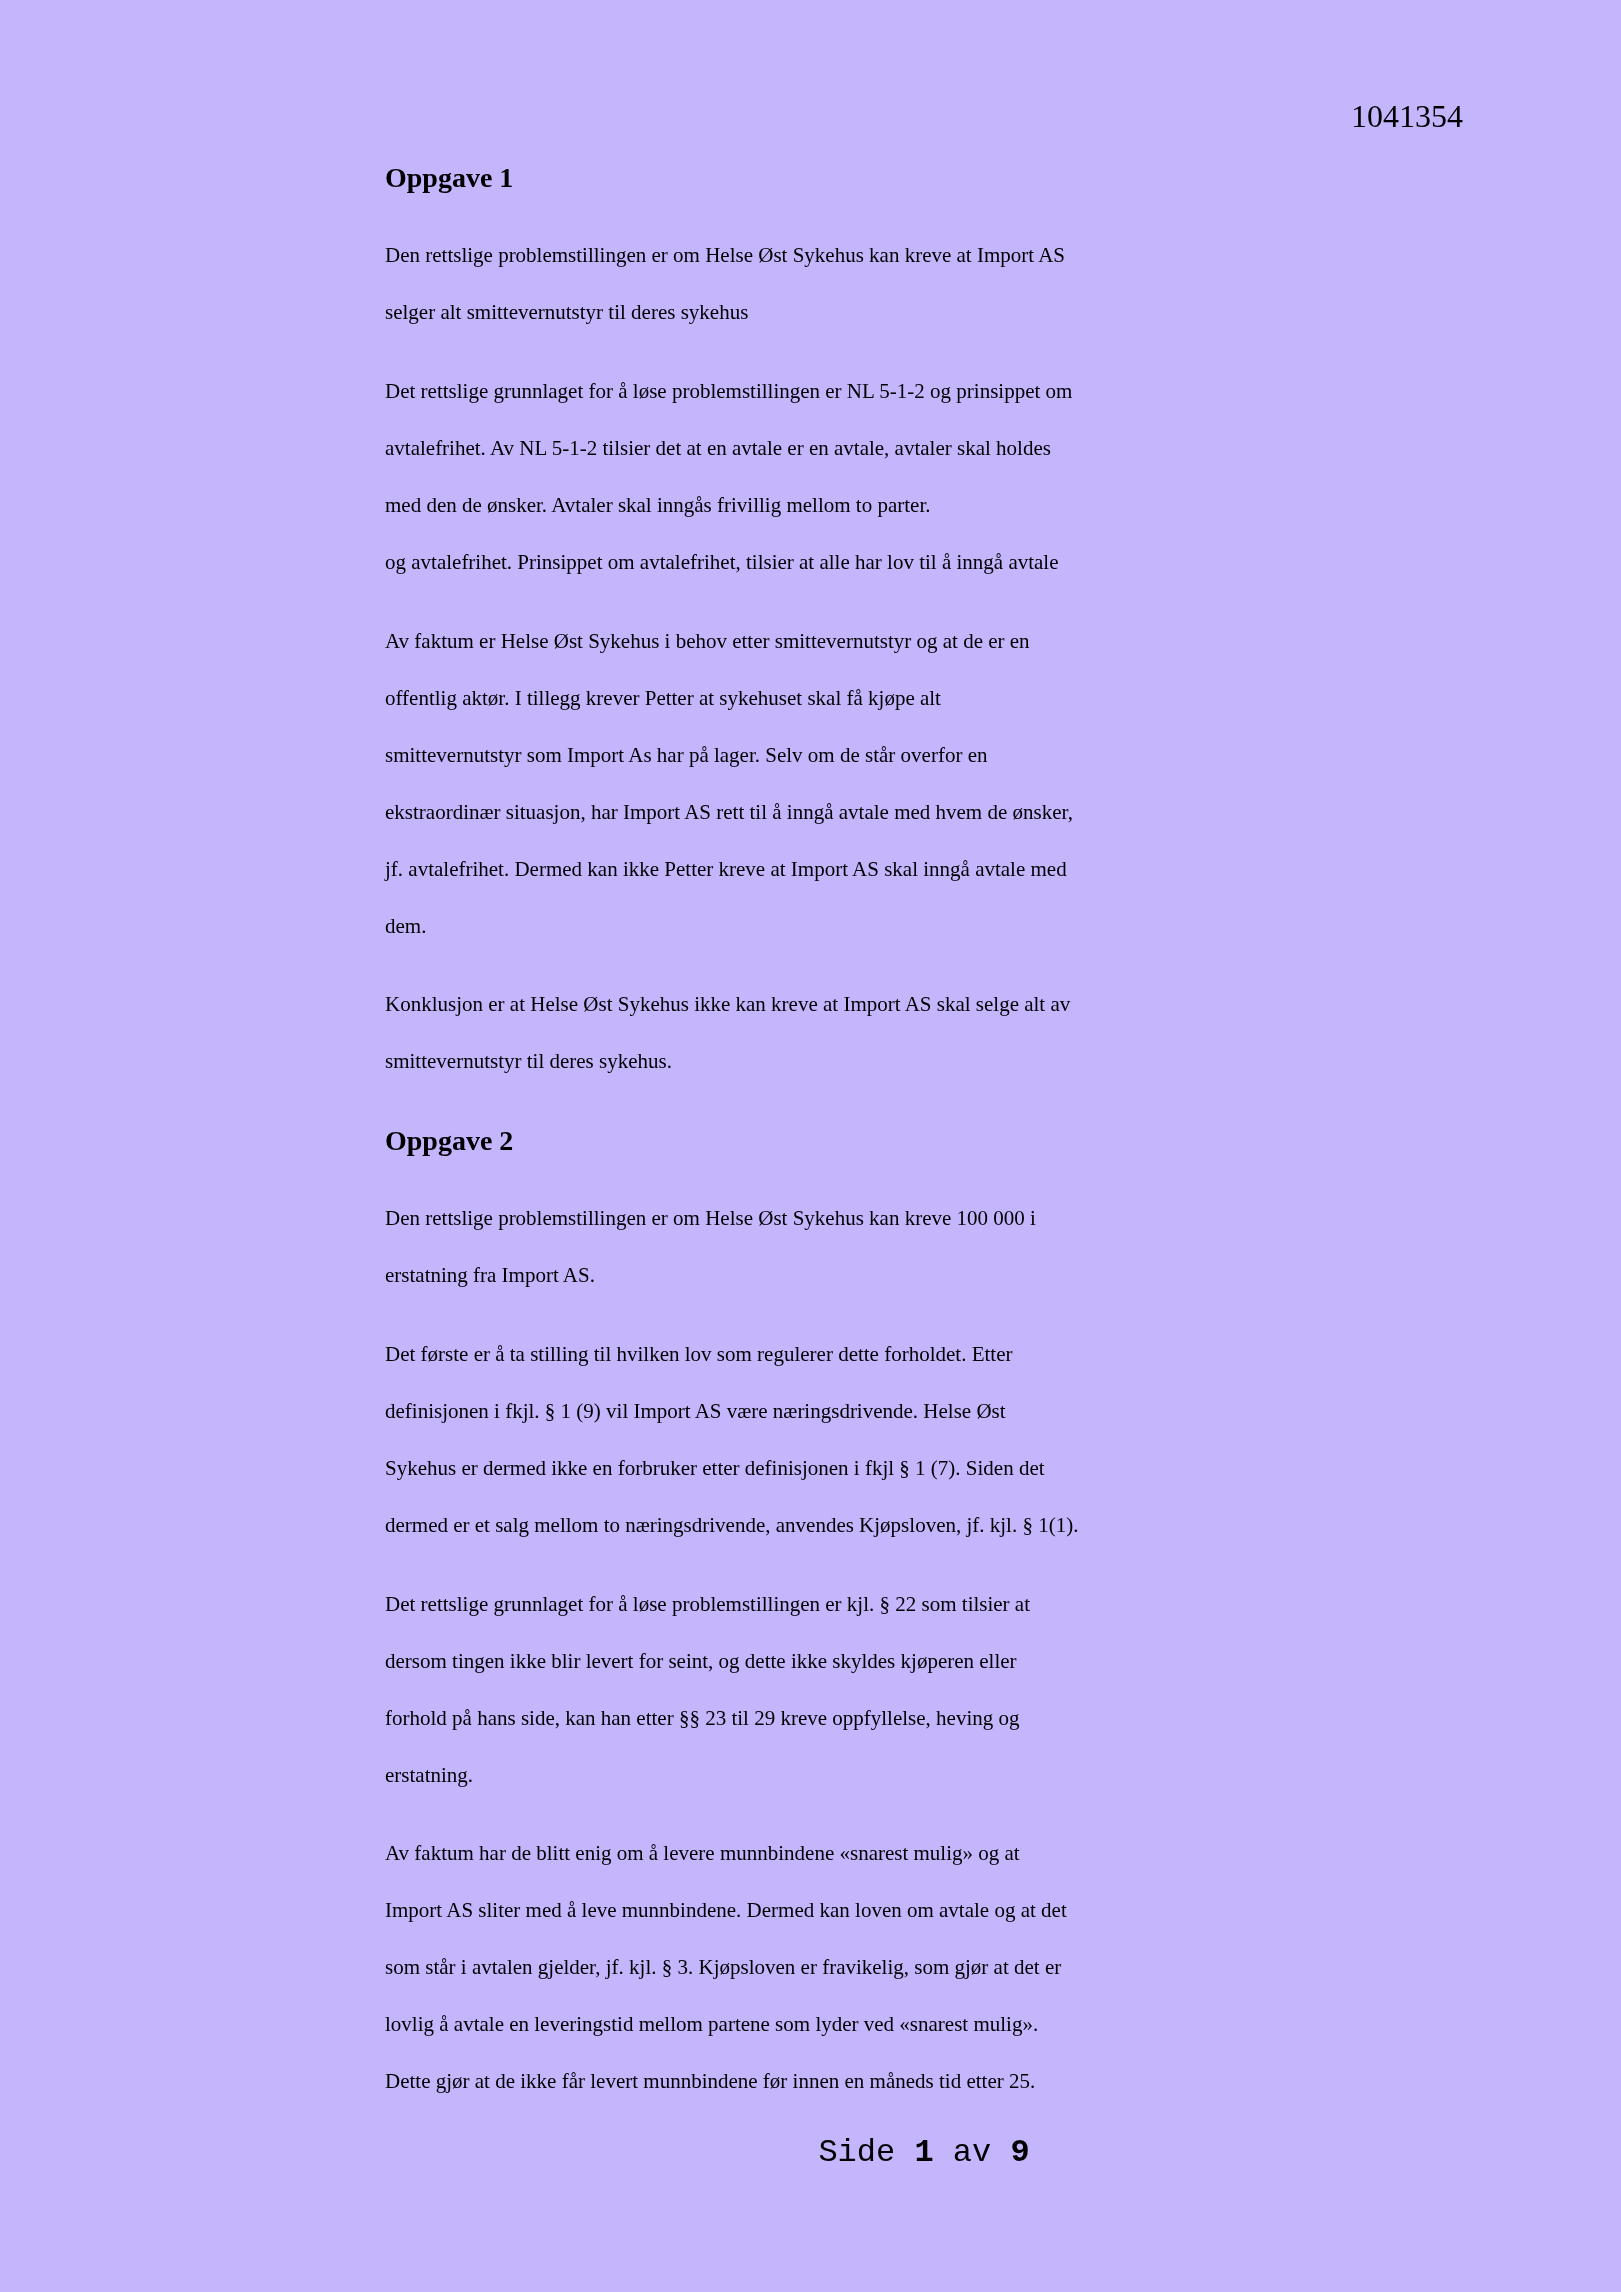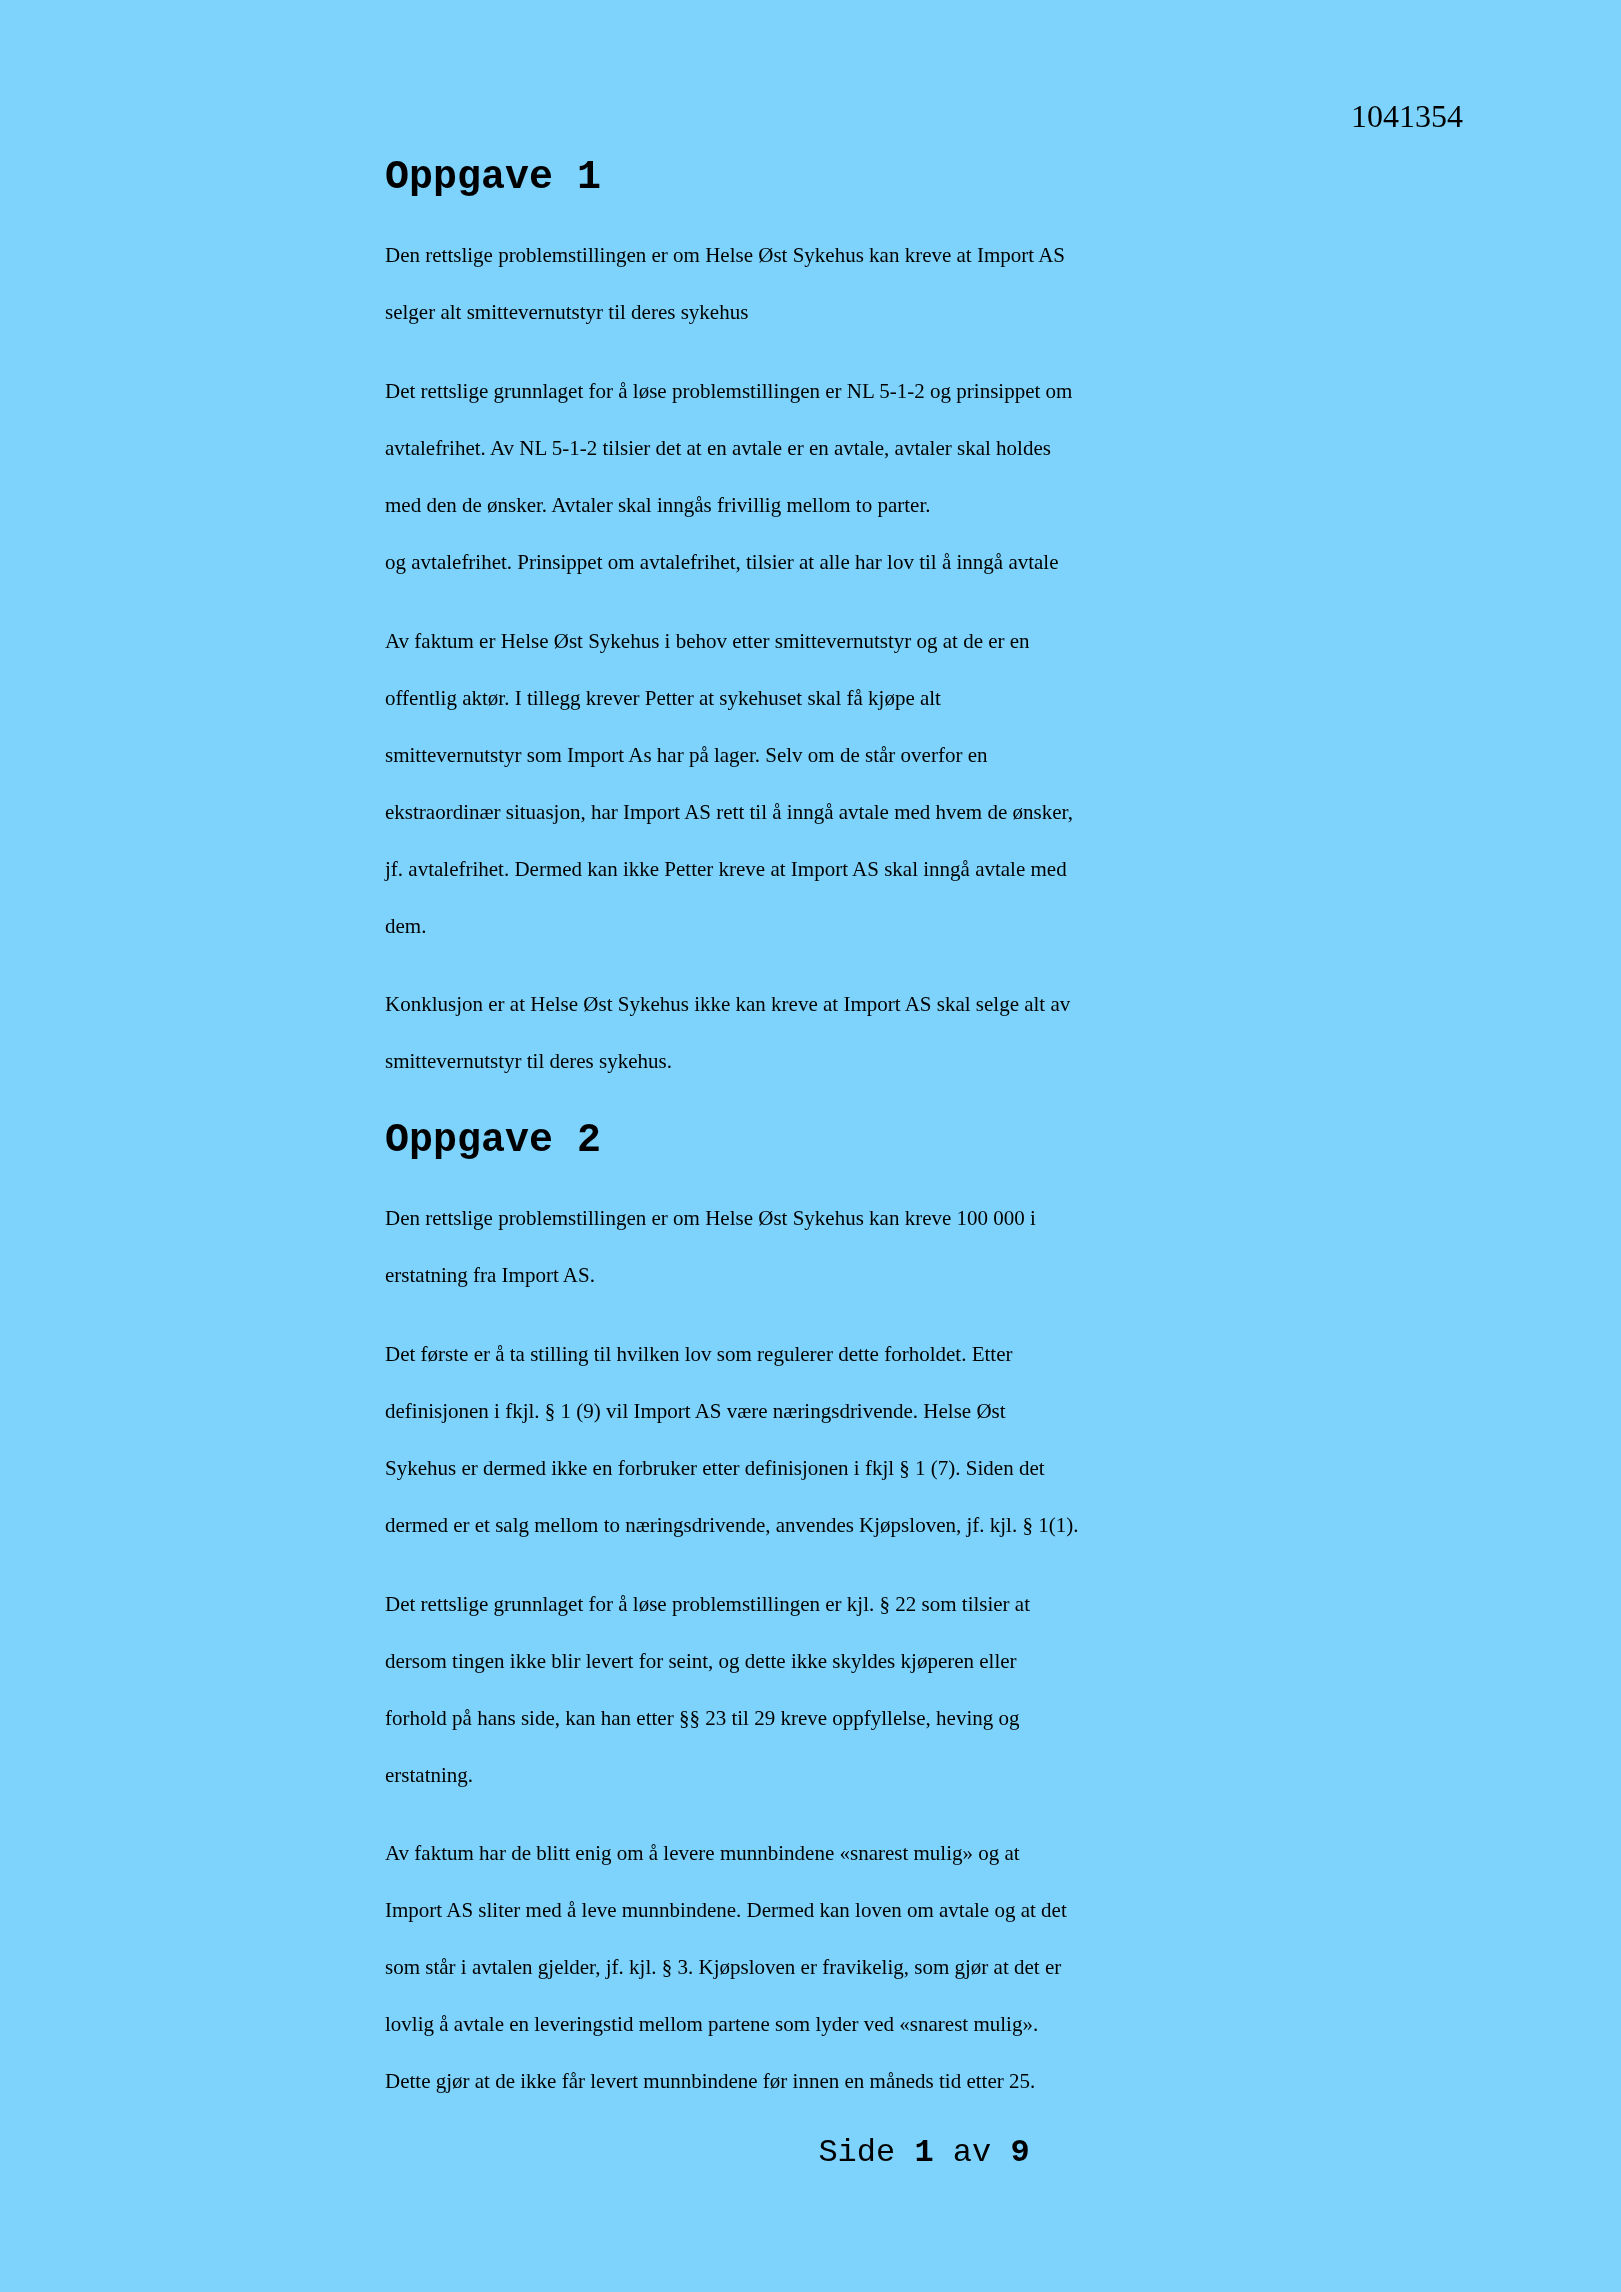--- a/index.html
+++ b/index.html
@@ -12,37 +12,36 @@
     height: 2293px;
     font-family: "Liberation Serif", "DejaVu Serif", serif;
     color: #000000;
     overflow: hidden;
   }
   .page {
     box-sizing: border-box;
     width: 1621px;
     height: 2293px;
     padding: 88px 158px 0 385px;
-    background: #7dd3fc;
+    background: #c4b5fd;
     position: relative;
   }
   .content {
     width: 1078px;
   }
   .candidate-number {
     font-size: 32px;
     line-height: 57px;
     text-align: right;
   }
   .section-heading {
-    font-size: 40px;
+    font-size: 28px;
     line-height: 57px;
     font-weight: bold;
     margin-top: 21.6px;
-    font-family: Liberation Mono, monospace;
   }
   .section-heading.first {
     margin-top: 3.9px;
   }
   .para {
     font-size: 21px;
     line-height: 57px;
     margin-top: 21.6px;
   }
   .para .line {

